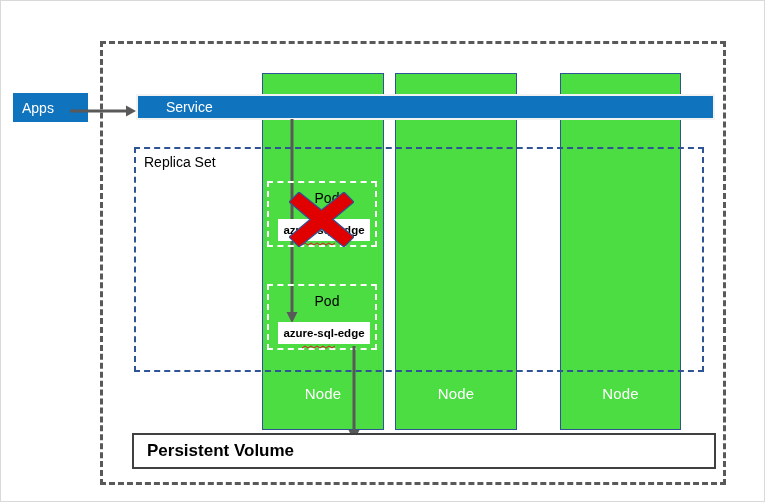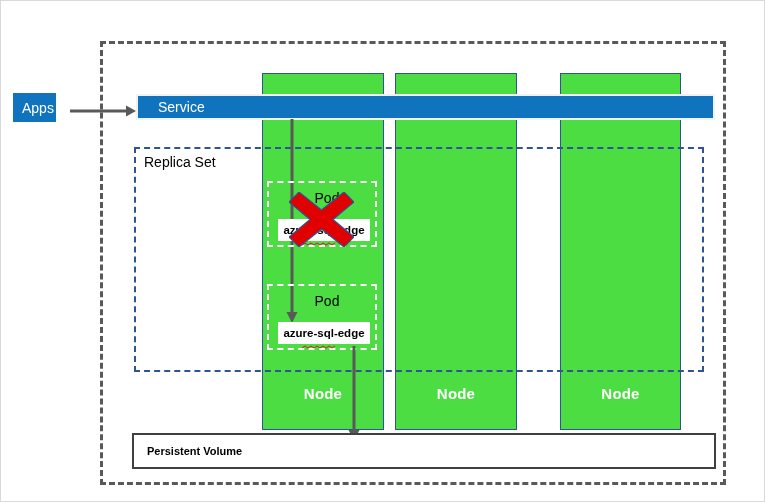--- a/index.html
+++ b/index.html
@@ -37,21 +37,21 @@
     font-size: 15px;
     color: #000000;
     white-space: nowrap;
   }
 
   
   #apps-box {
     position: absolute;
     left: 12px;
     top: 92px;
-    width: 43px;
+    width: 75px;
     height: 29px;
     background: #0f73bd;
     display: flex;
     align-items: center;
     box-sizing: border-box;
   }
   #apps-box .lbl {
     color: #ffffff;
     font-size: 14px;
     padding-left: 9px;
@@ -74,41 +74,41 @@
     border: 1px solid #2f5496;
     box-sizing: border-box;
   }
   .node-label {
     position: absolute;
     width: 100%;
     text-align: center;
     top: 311px;
     color: #ffffff;
     font-size: 15px;
-    font-weight: bold;
+    font-weight: normal;
     letter-spacing: 0.2px;
   }
 
   
   #service-bar {
     position: absolute;
     left: 135px;
     top: 93px;
     width: 579px;
     height: 26px;
     background: #0f73bd;
     border: 2px solid #f2f2f2;
     display: flex;
     align-items: center;
     box-sizing: border-box;
   }
   #service-bar .lbl {
     color: #ffffff;
     font-size: 14px;
-    padding-left: 20px;
+    padding-left: 28px;
     white-space: nowrap;
   }
 
   
   #replica-set {
     position: absolute;
     left: 133px;
     top: 146px;
     width: 570px;
     height: 225px;
@@ -193,21 +193,21 @@
     top: 432px;
     width: 584px;
     height: 36px;
     background: #ffffff;
     border: 2px solid #404040;
     display: flex;
     align-items: center;
     box-sizing: border-box;
   }
   #persistent-volume .lbl {
-    font-size: 11px;
+    font-size: 17px;
     font-weight: bold;
     color: #000000;
     padding-left: 13px;
     white-space: nowrap;
   }
 </style>
 </head>
 <body>
 
 <div id="canvas">

